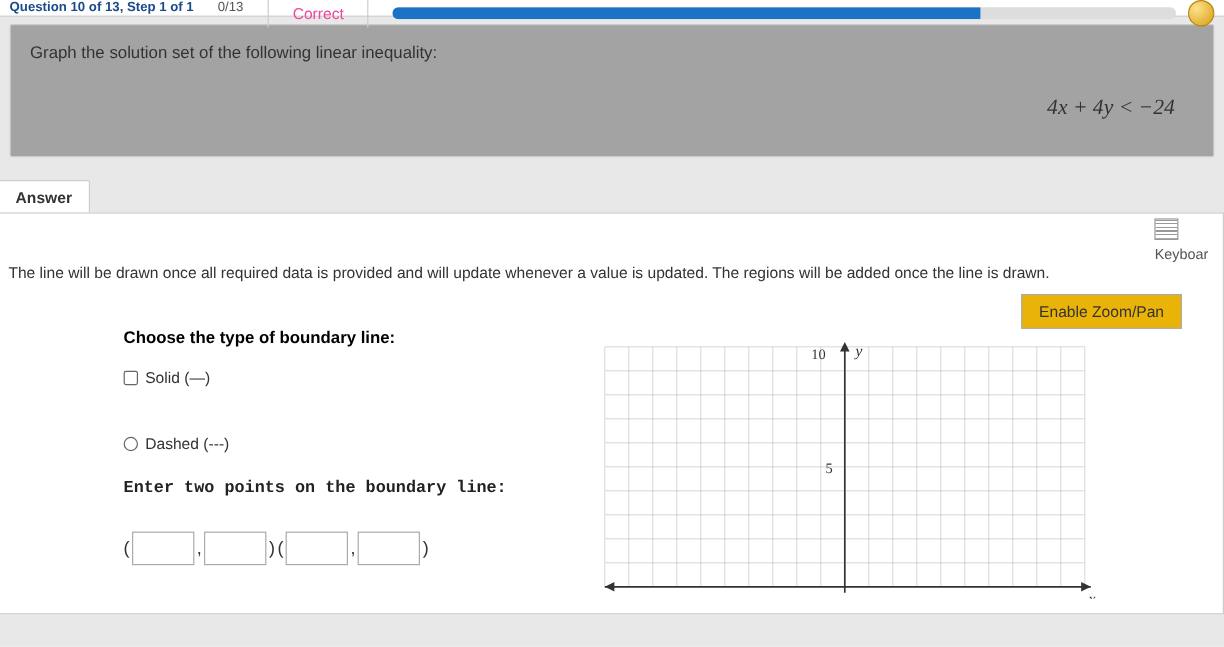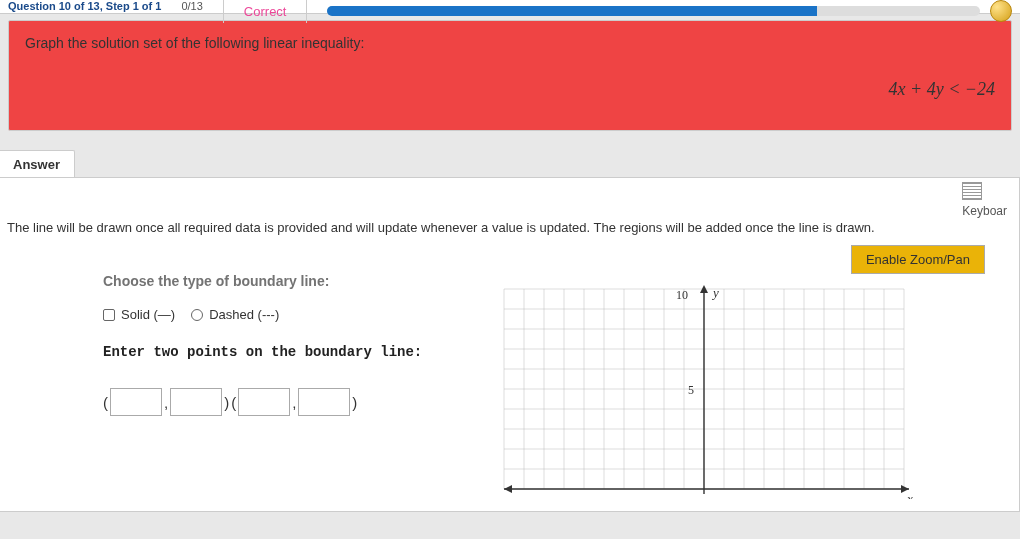--- a/index.html
+++ b/index.html
@@ -36,23 +36,23 @@
     height:100%;
     background:#1a73c7;
     width: 75%;
   }
   .coin {
     width: 22px; height:22px; border-radius:50%;
     background: radial-gradient(circle at 30% 30%, #ffe28a, #d4a017);
     border:1px solid #b8860b;
   }
   .question-panel {
-    background:#ef4444;
+    background:#a3a3a3;
     margin: 6px 8px 0 8px;
-    padding: 14px 16px 30px 16px;
+    padding: 14px 32px 30px 16px;
     border:1px solid #ccc;
     border-radius:2px;
   }
   .question-text { font-size:14px; color:#333; }
   .equation { text-align:right; font-family: "Times New Roman", serif; font-size:18px; margin-top:28px; font-style: italic;}
   .answer-tab {
     margin-top: 18px;
     margin-left:0;
     display:inline-block;
     background:#fff;
@@ -82,22 +82,22 @@
     width:20px;height:18px;
     border:1px solid #999;
     display:inline-block;
     background: repeating-linear-gradient(to bottom,#999 0 1px,#fff 1px 3px);
     margin-right:2px;
   }
   .keyboard-label{ font-size:12px; color:#555; display:block;}
   .hint-text { font-size:13px; color:#333; margin: 30px 4px 8px 4px; }
   .work-row { display:flex; gap: 6px; align-items:flex-start; }
   .controls-col { flex: 0 0 480px; padding: 30px 0 0 100px; }
-  .choose-label { font-size:14px; font-weight:bold; color:#737373; margin-bottom:18px; }
-  .radio-row { display:flex; gap:16px; margin-bottom:22px; font-size:13px; justify-content:flex-start;}
+  .choose-label { font-size:14px; font-weight:bold; color:#000000; margin-bottom:18px; }
+  .radio-row { display:flex; gap:40px; margin-bottom:22px; font-size:13px; justify-content:center;flex-direction:column;}
   .radio-row label{ display:flex; align-items:center; gap:6px; cursor:pointer;}
   .radio-faux {
     width:12px;height:12px;border:1px solid #666;border-radius:2px;display:inline-block;
   }
   .radio-faux.round{ border-radius:50%;}
   .enter-label { font-size:14px; font-weight:bold; color:#222; margin-bottom:28px;font-family:Liberation Mono, monospace;}
   .points-row { display:flex; align-items:center; gap:2px; font-size:15px; color:#333;}
   .pt-input {
     width:52px; height:28px;
     border:1px solid #aaa;

